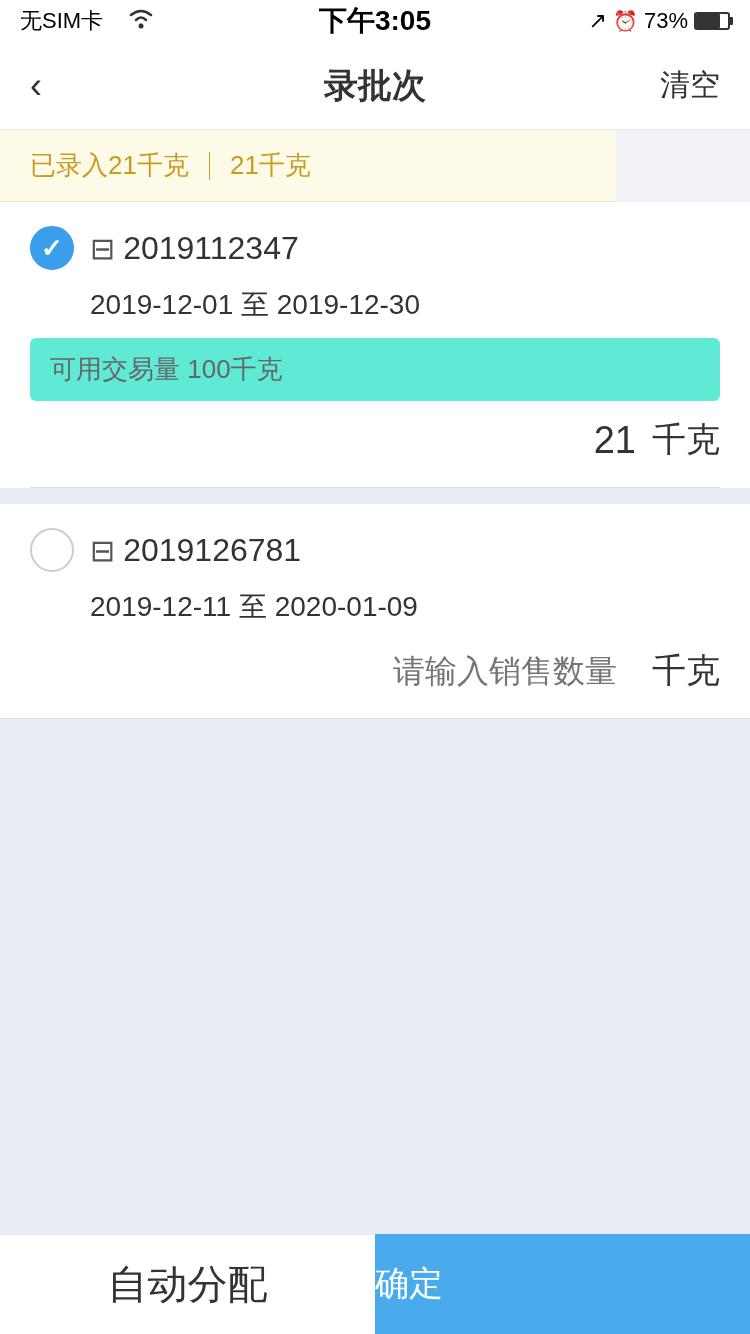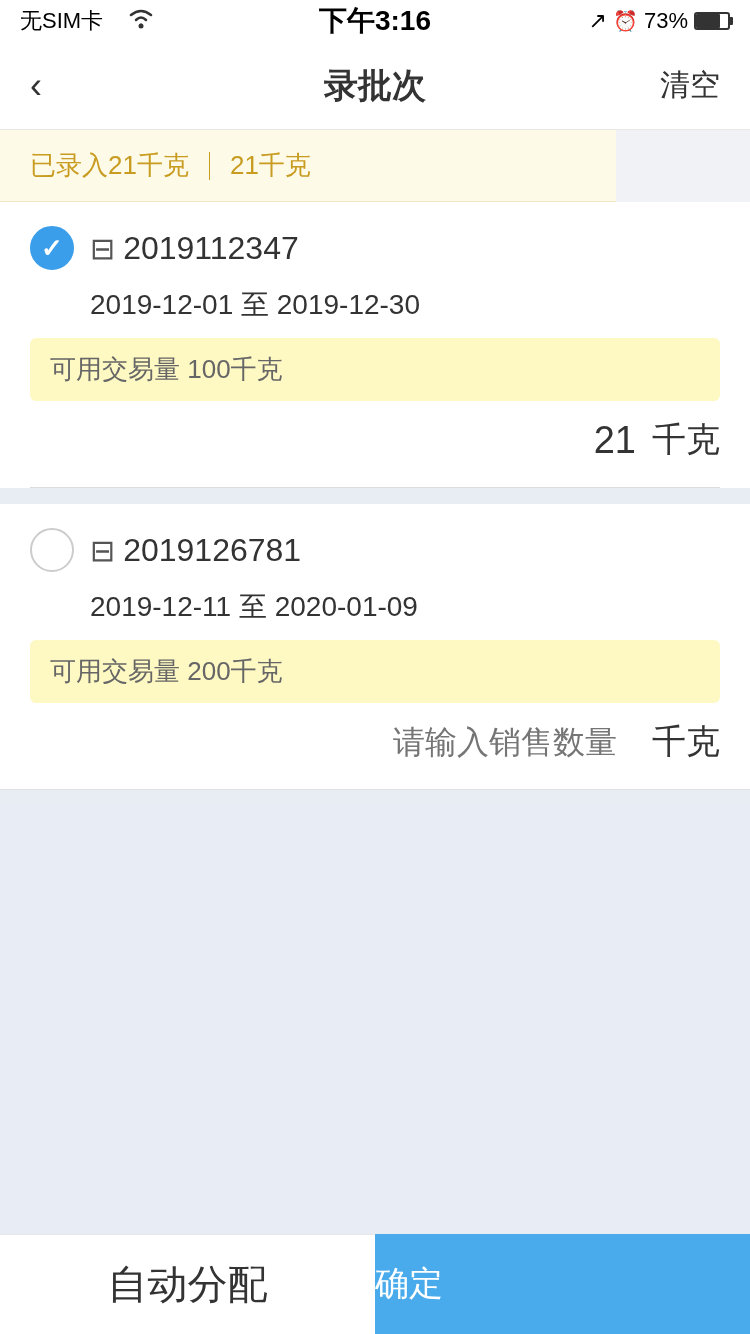--- a/index.html
+++ b/index.html
@@ -174,21 +174,21 @@
       align-items: center;
       padding: 6px 30px 6px 90px;
       gap: 10px;
     }
     .batch-date {
       font-size: 28px;
       color: #333;
     }
     .avail-row {
       margin: 8px 30px 0 30px;
-      background: #fef9c3;
+      background: #5eead4;
       border-radius: 6px;
       padding: 14px 20px;
     }
     .avail-text {
       font-size: 26px;
       color: #666;
     }
     .quantity-row {
       display: flex;
       align-items: center;
@@ -285,21 +285,21 @@
     <span>
       <svg width="28" height="22" viewBox="0 0 28 22">
         <path d="M14 18 L14 18" stroke="#333" stroke-width="3" stroke-linecap="round"></path>
         <path d="M9 13 Q14 8 19 13" stroke="#333" stroke-width="2.5" fill="none" stroke-linecap="round"></path>
         <path d="M4 8 Q14 0 24 8" stroke="#333" stroke-width="2.5" fill="none" stroke-linecap="round"></path>
         <circle cx="14" cy="19" r="2.5" fill="#333"></circle>
       </svg>
     </span>
   </div>
   <div class="status-center">
-    <span>下午3:16</span>
+    <span>下午3:05</span>
   </div>
   <div class="status-right">
     <span style="font-size:22px;">↗</span>
     <span style="font-size:20px;">⏰</span>
     <span>73%</span>
     <div class="battery-bar"></div>
   </div>
 </div>
 
 <div class="nav-bar">
@@ -343,23 +343,20 @@
     <div class="batch-header">
       <div class="radio-circle"></div>
       <div class="batch-id-row">
         <span class="batch-icon">⊟</span>
         <span class="batch-id">2019126781</span>
       </div>
     </div>
     <div class="batch-date-row">
       <span class="batch-date">2019-12-11 至 2020-01-09</span>
     </div>
-    <div class="avail-row">
-      <span class="avail-text">可用交易量 200千克</span>
-    </div>
     <div class="quantity-input-row">
       <input class="quantity-input" type="number" placeholder="请输入销售数量" style="">
       <span class="quantity-unit">千克</span>
     </div>
   </div>
 
   <div class="bottom-divider"></div>
 
   <div class="bottom-area"></div>
 </div>

